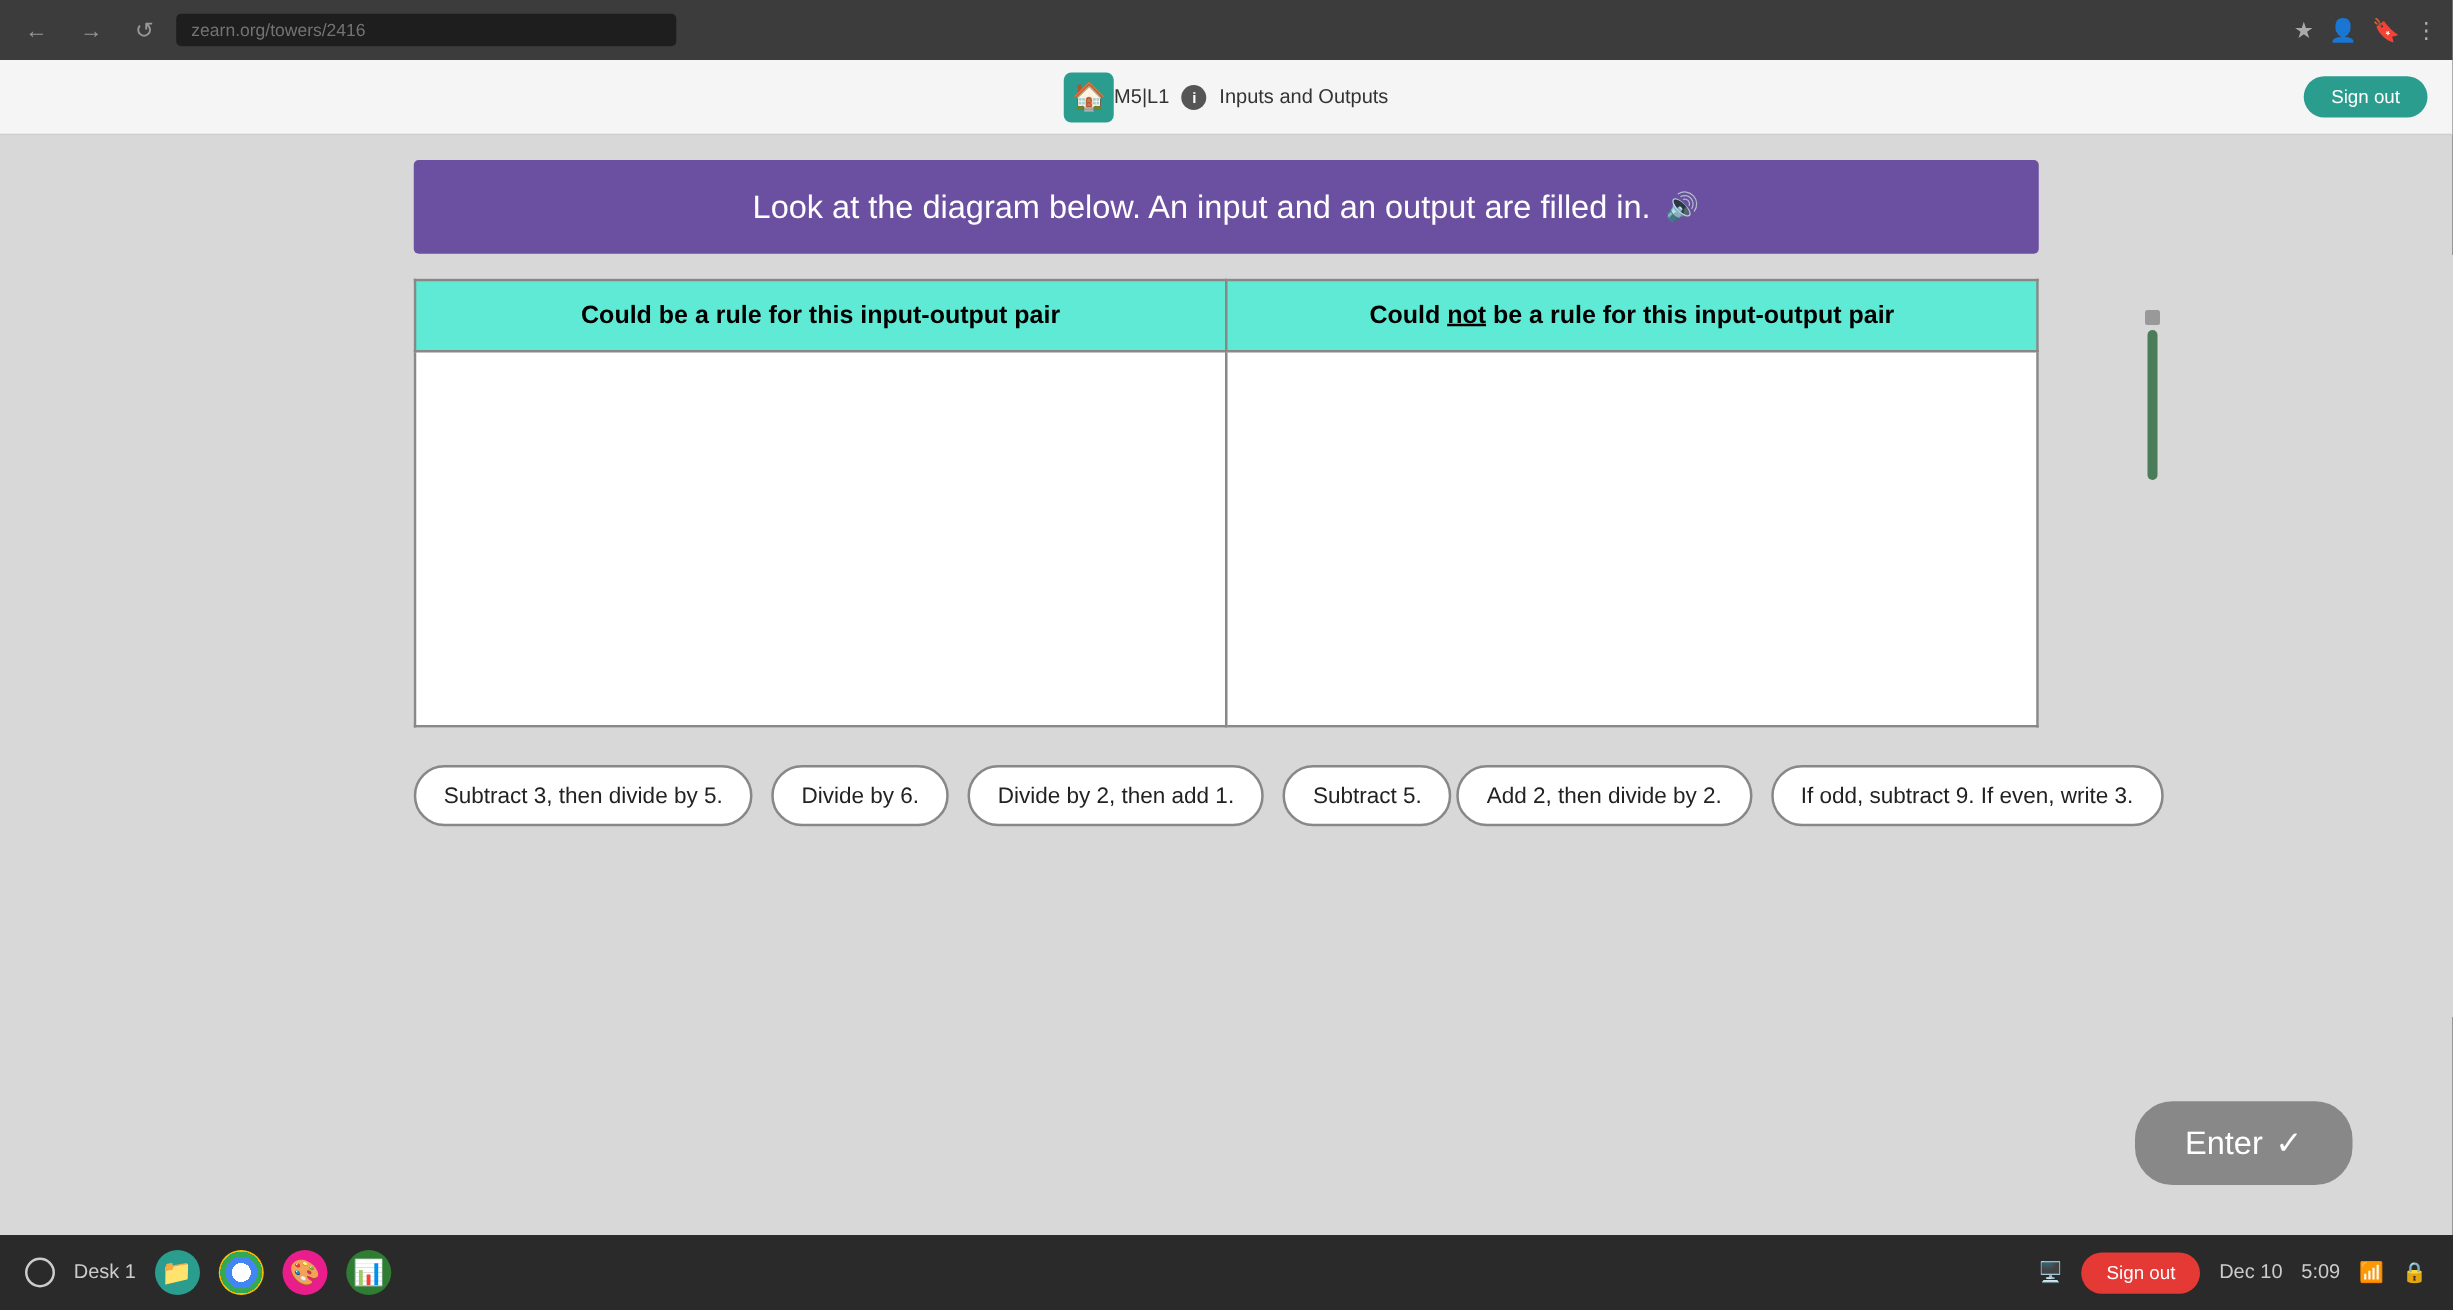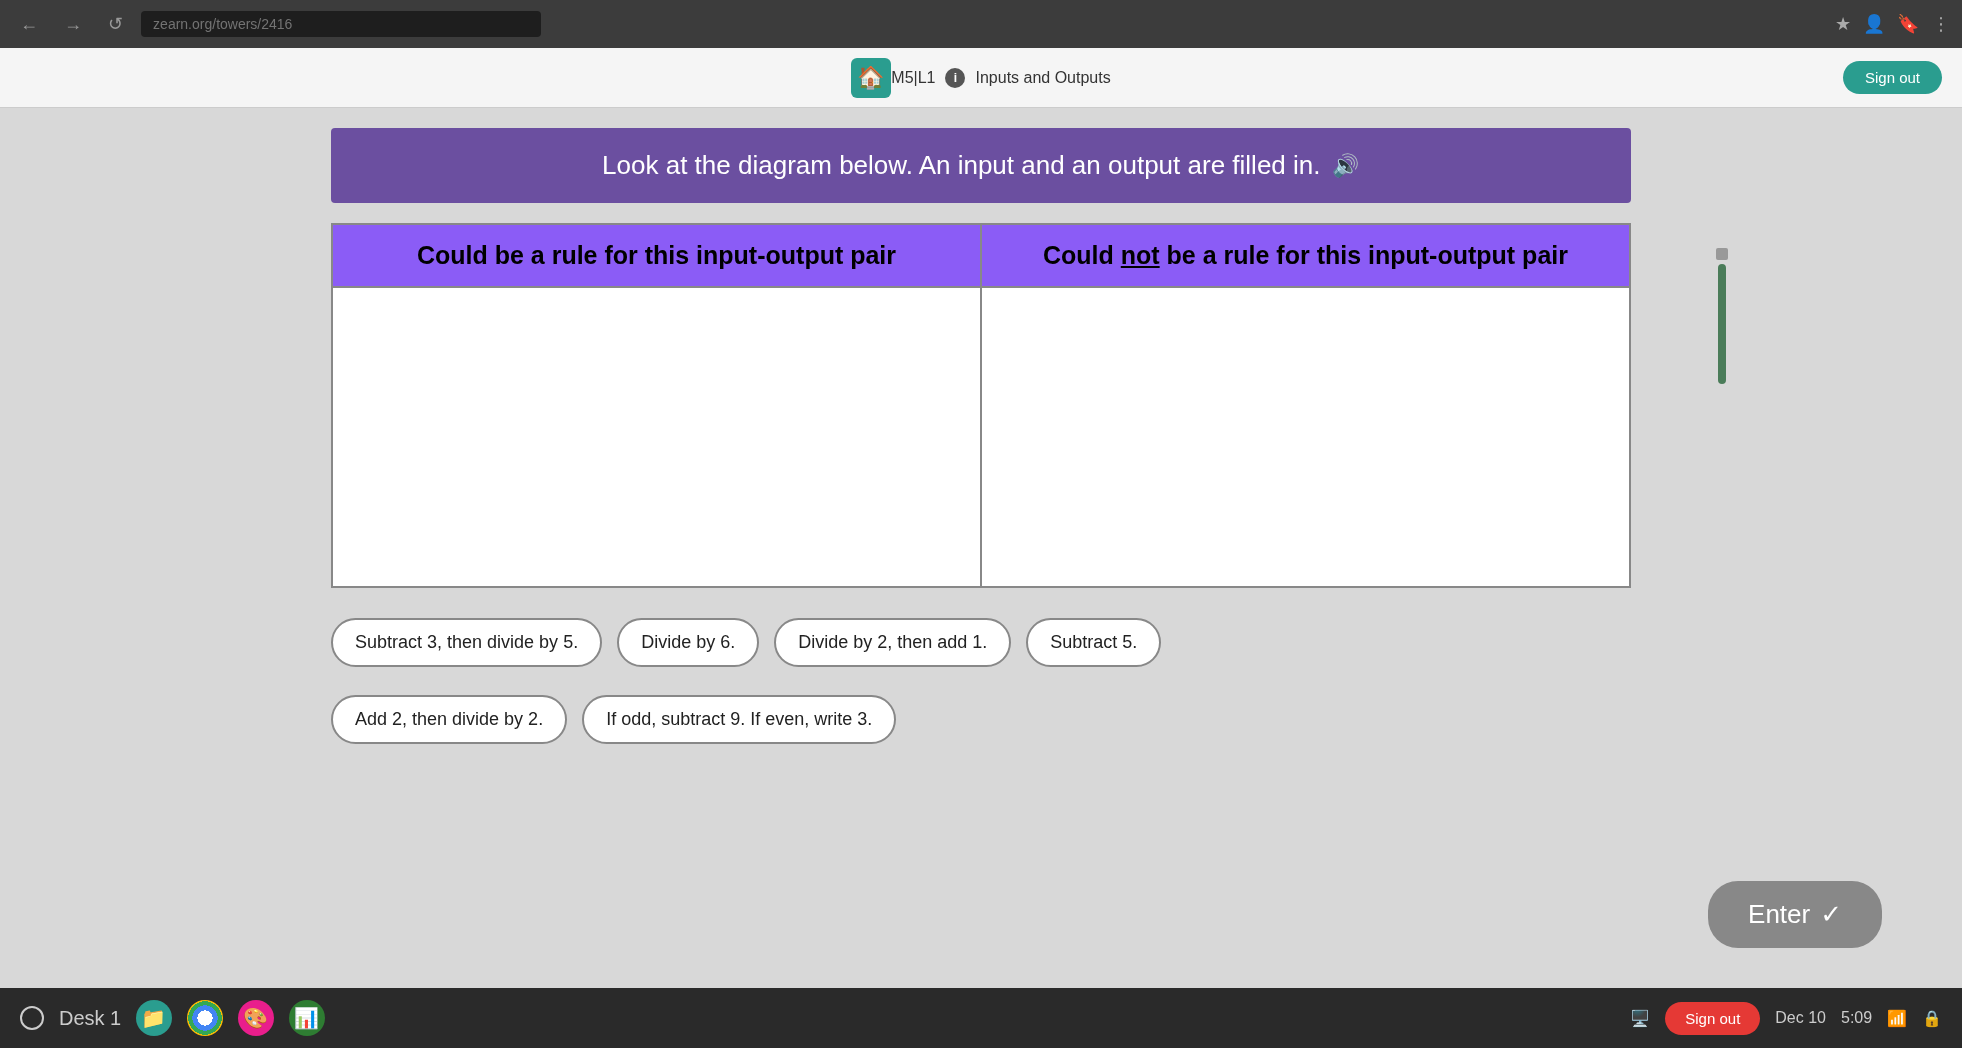--- a/index.html
+++ b/index.html
@@ -132,24 +132,24 @@
     .sorting-table {
       width: 100%;
       border: 2px solid #888;
       border-collapse: collapse;
       background: white;
       margin-bottom: 30px;
     }
     .sorting-table th {
       border: 2px solid #888;
       padding: 16px 28px;
-      font-size: 25px;
+      font-size: 20px;
       font-weight: bold;
       text-align: center;
-      background: #8b5cf6;
+      background: #5eead4;
     }
     .sorting-table th .underline {
       text-decoration: underline;
       margin-top: 46px;
     }
     .sorting-table td {
       border: 2px solid #888;
       height: 300px;
       vertical-align: top;
       padding: 10px;
@@ -176,23 +176,23 @@
     .scroll-bar {
       width: 8px;
       height: 120px;
       background: #4a7c59;
       border-radius: 4px;
     }
 
     
     .choices-area {
       display: flex;
-      flex-direction: column;
-      align-items: flex-start;
-      gap: 28px;
+      flex-direction: row;
+      align-items: center;
+      gap: 4px;
     }
     .choices-row {
       display: flex;
       gap: 15px;
       align-items: center;
       justify-content: center;
     }
     .choice-btn {
       background: white;
       border: 2px solid #888;
@@ -276,21 +276,21 @@
       border-radius: 6px;
       display: flex;
       align-items: center;
       justify-content: center;
       color: white;
       font-size: 22px;
       cursor: pointer;
     }
     .desk-label {
       color: #ccc;
-      font-size: 20px;
+      font-size: 16px;
     }
   </style>
 </head>
 <body>
 
 <div class="browser-chrome">
   <button class="nav-btn">←</button>
   <button class="nav-btn">→</button>
   <button class="nav-btn">↺</button>
   <div class="address-bar">zearn.org/towers/2416</div>

